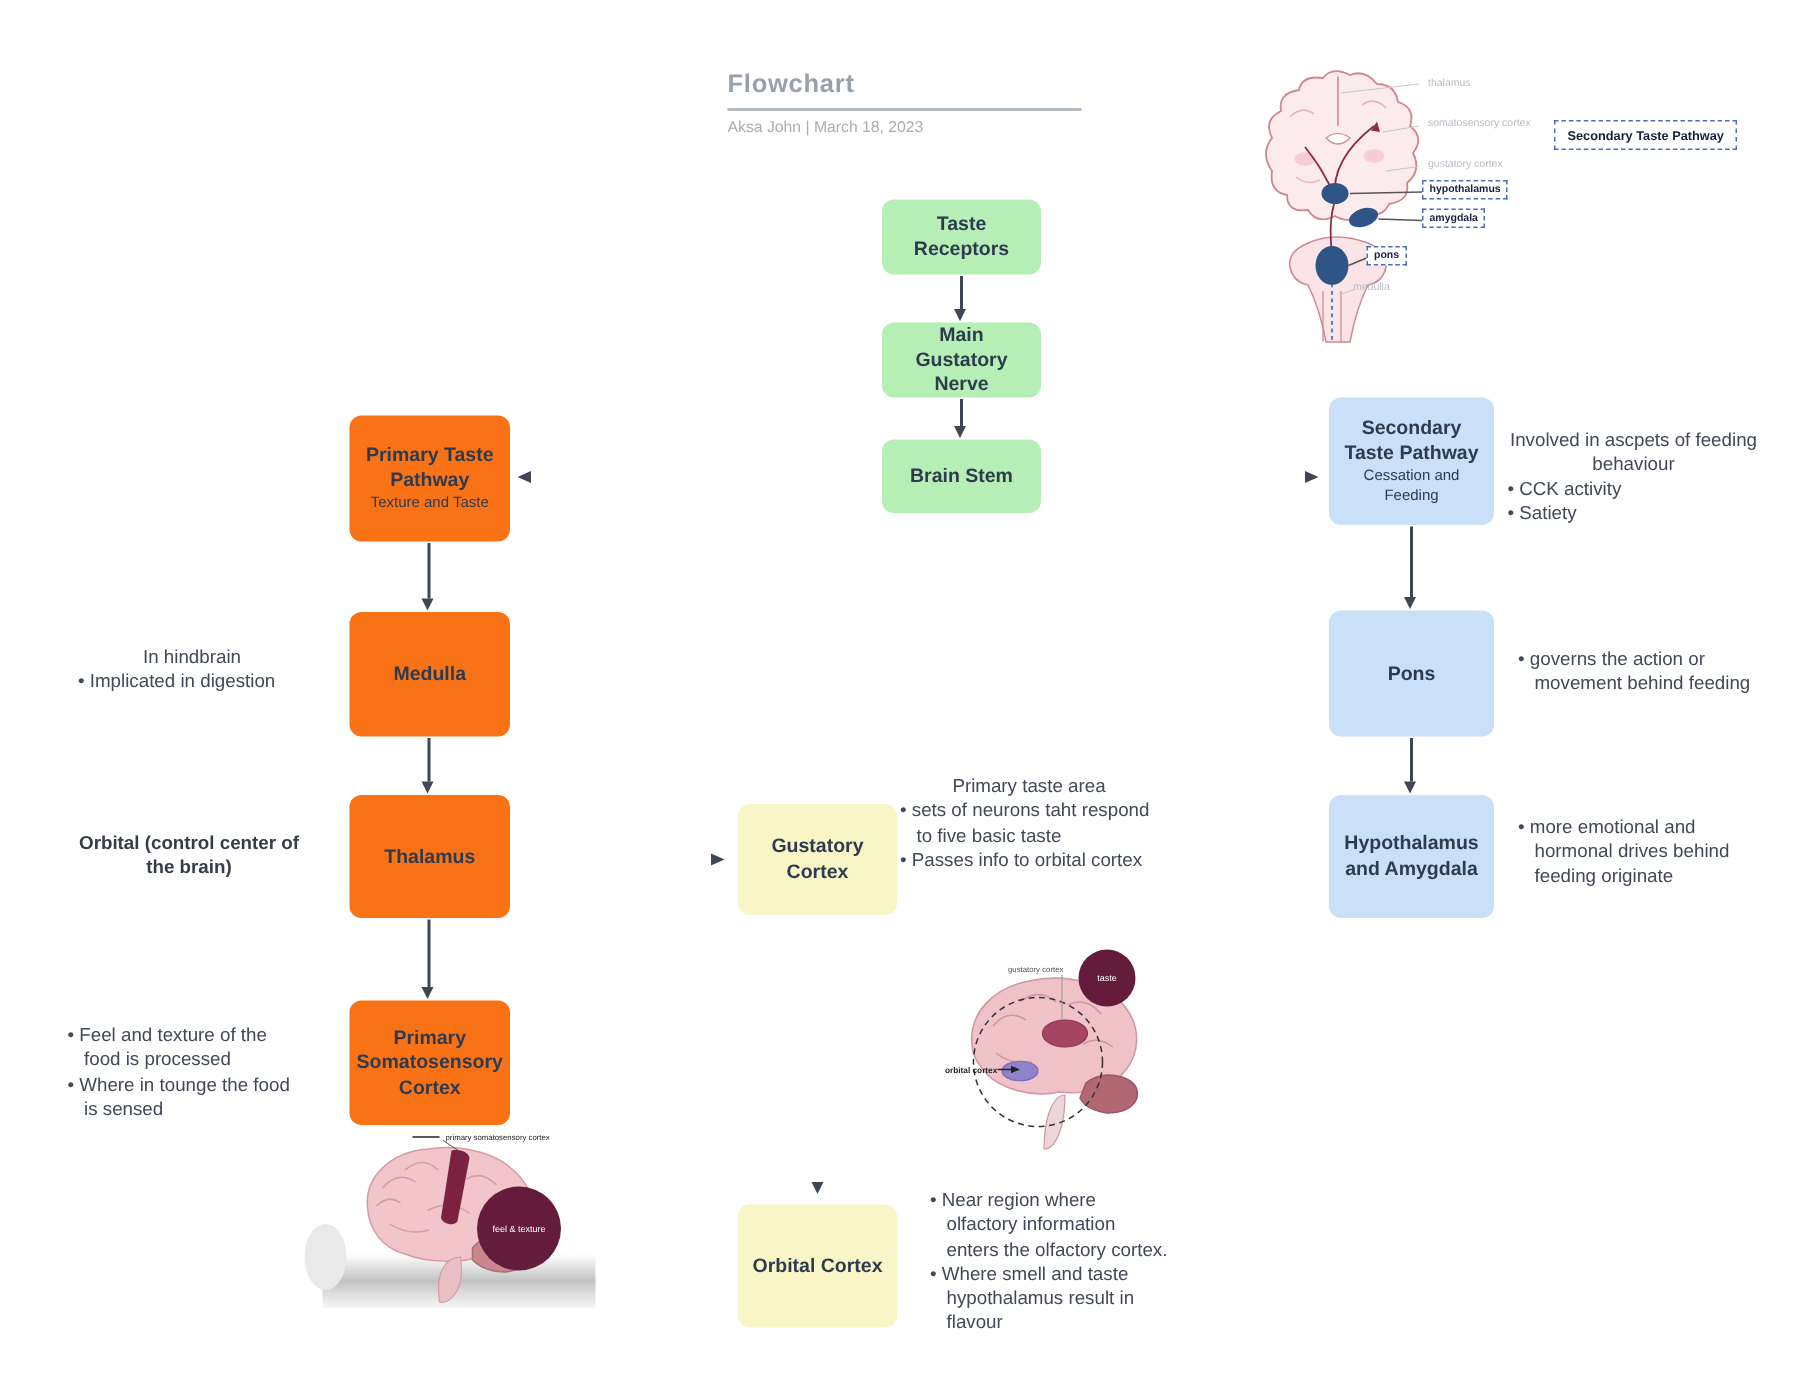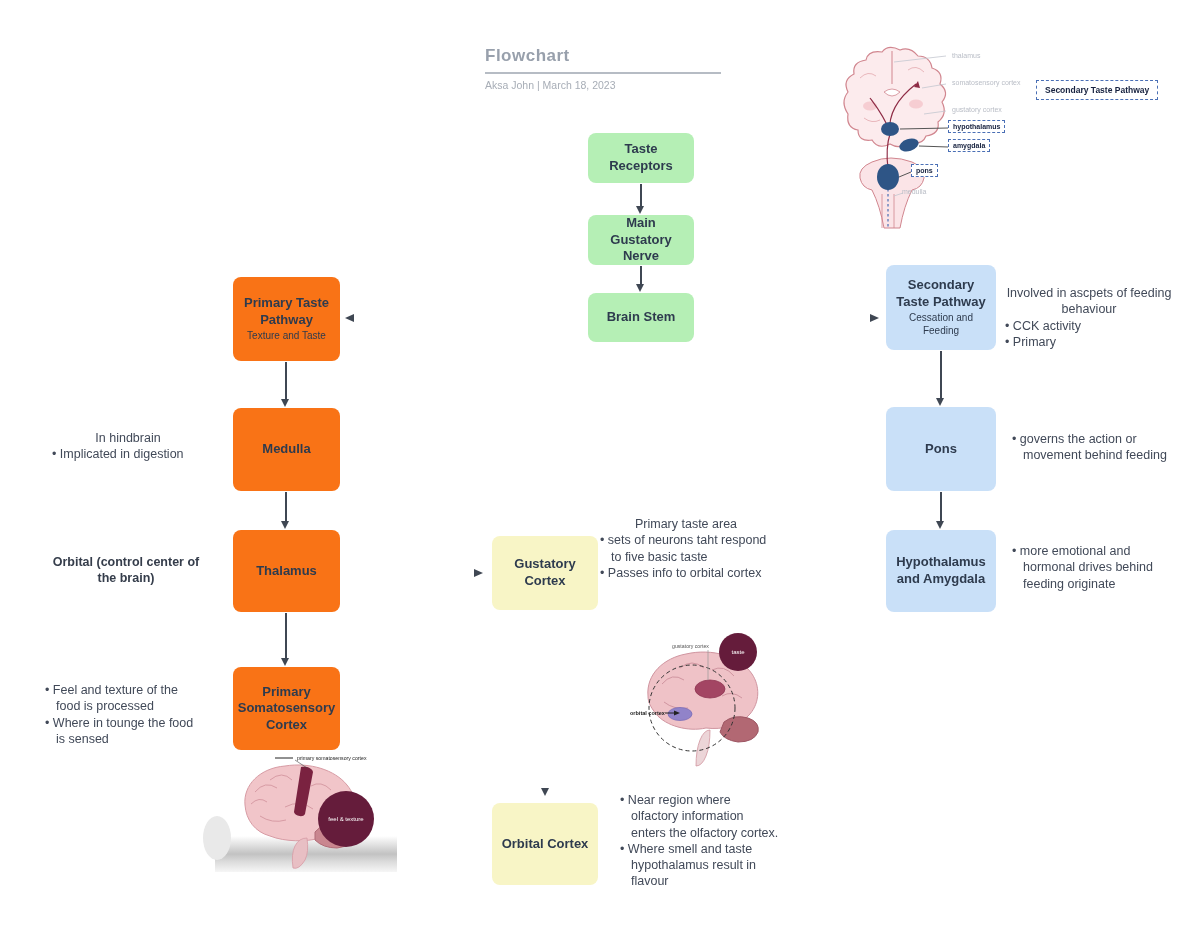--- a/index.html
+++ b/index.html
@@ -174,21 +174,21 @@
   </div>
   <div class="vline" style="left:940px;top:351px;height:47px"></div>
   <div class="arr down" style="left:936px;top:398px"></div>
   <div class="vline" style="left:940px;top:492px;height:29px"></div>
   <div class="arr down" style="left:936px;top:521px"></div>
   <div class="arr right" style="left:870px;top:314px"></div>
 
   <div class="note" style="left:1005px;top:285px;width:168px">
     <div class="h">Involved in ascpets of feeding behaviour</div>
     <div class="b">• CCK activity</div>
-    <div class="b">• Primary</div>
+    <div class="b">• Satiety</div>
   </div>
   <div class="note" style="left:1012px;top:431px;width:172px">
     <div class="b">• governs the action or movement behind feeding</div>
   </div>
   <div class="note" style="left:1012px;top:543px;width:160px">
     <div class="b">• more emotional and hormonal drives behind feeding originate</div>
   </div>
 
   <svg style="left:828px;top:44px" width="200" height="190" viewBox="0 0 200 190">
     <path d="M20,70 Q12,58 20,48 Q14,36 26,30 Q24,18 38,16 Q40,6 54,8 Q60,0 72,6 Q82,2 90,12 Q102,12 104,24 Q116,28 112,40 Q122,48 114,58 Q120,70 110,78 Q112,90 98,92 Q94,102 80,98 Q72,106 62,100 Q50,106 44,96 Q30,98 30,86 Q18,84 20,70 Z" fill="#fcebed" stroke="#d1868f" stroke-width="1.2"></path>

